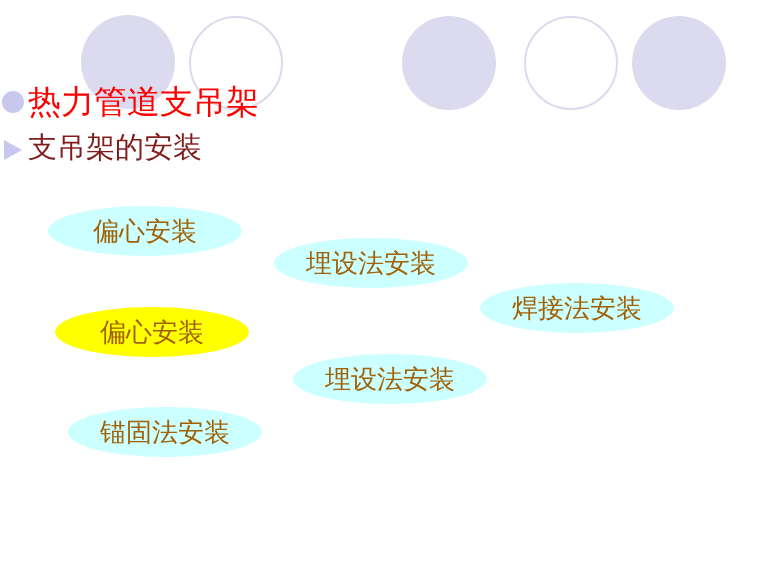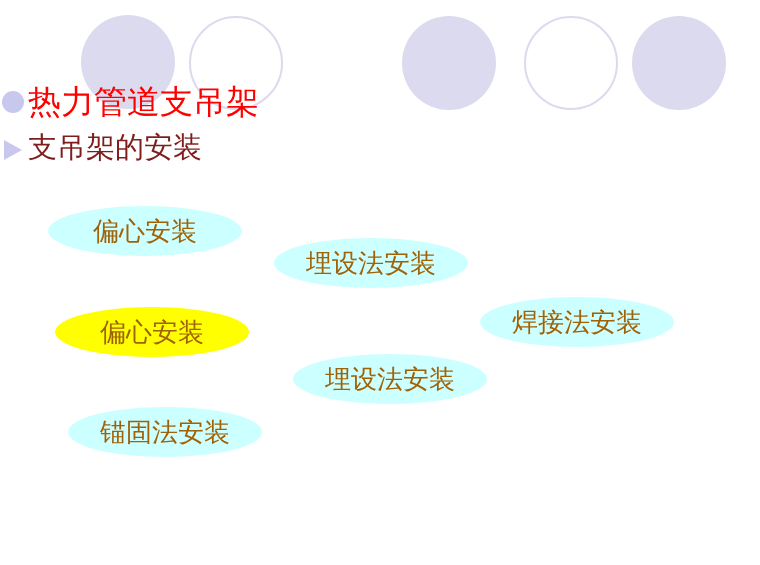--- a/index.html
+++ b/index.html
@@ -42,21 +42,21 @@
 
 <div class="ellipse cyan" style="left:48px; top:206px;">
   <span>偏心安装</span>
 </div>
 <div class="ellipse cyan" style="left:274px; top:238px;align-items:center;">
   <span>埋设法安装</span>
 </div>
 <div class="ellipse yellow" style="left:55px; top:307px;">
   <span>偏心安装</span>
 </div>
-<div class="ellipse cyan" style="left:480px; top:297px;text-align:center;">
+<div class="ellipse cyan" style="left:480px; top:283px;text-align:center;">
   <span>焊接法安装</span>
 </div>
 <div class="ellipse cyan" style="left:293px; top:354px;">
   <span>埋设法安装</span>
 </div>
 <div class="ellipse cyan" style="left:68px; top:407px;">
   <span>锚固法安装</span>
 </div>
 
 </body></html>

